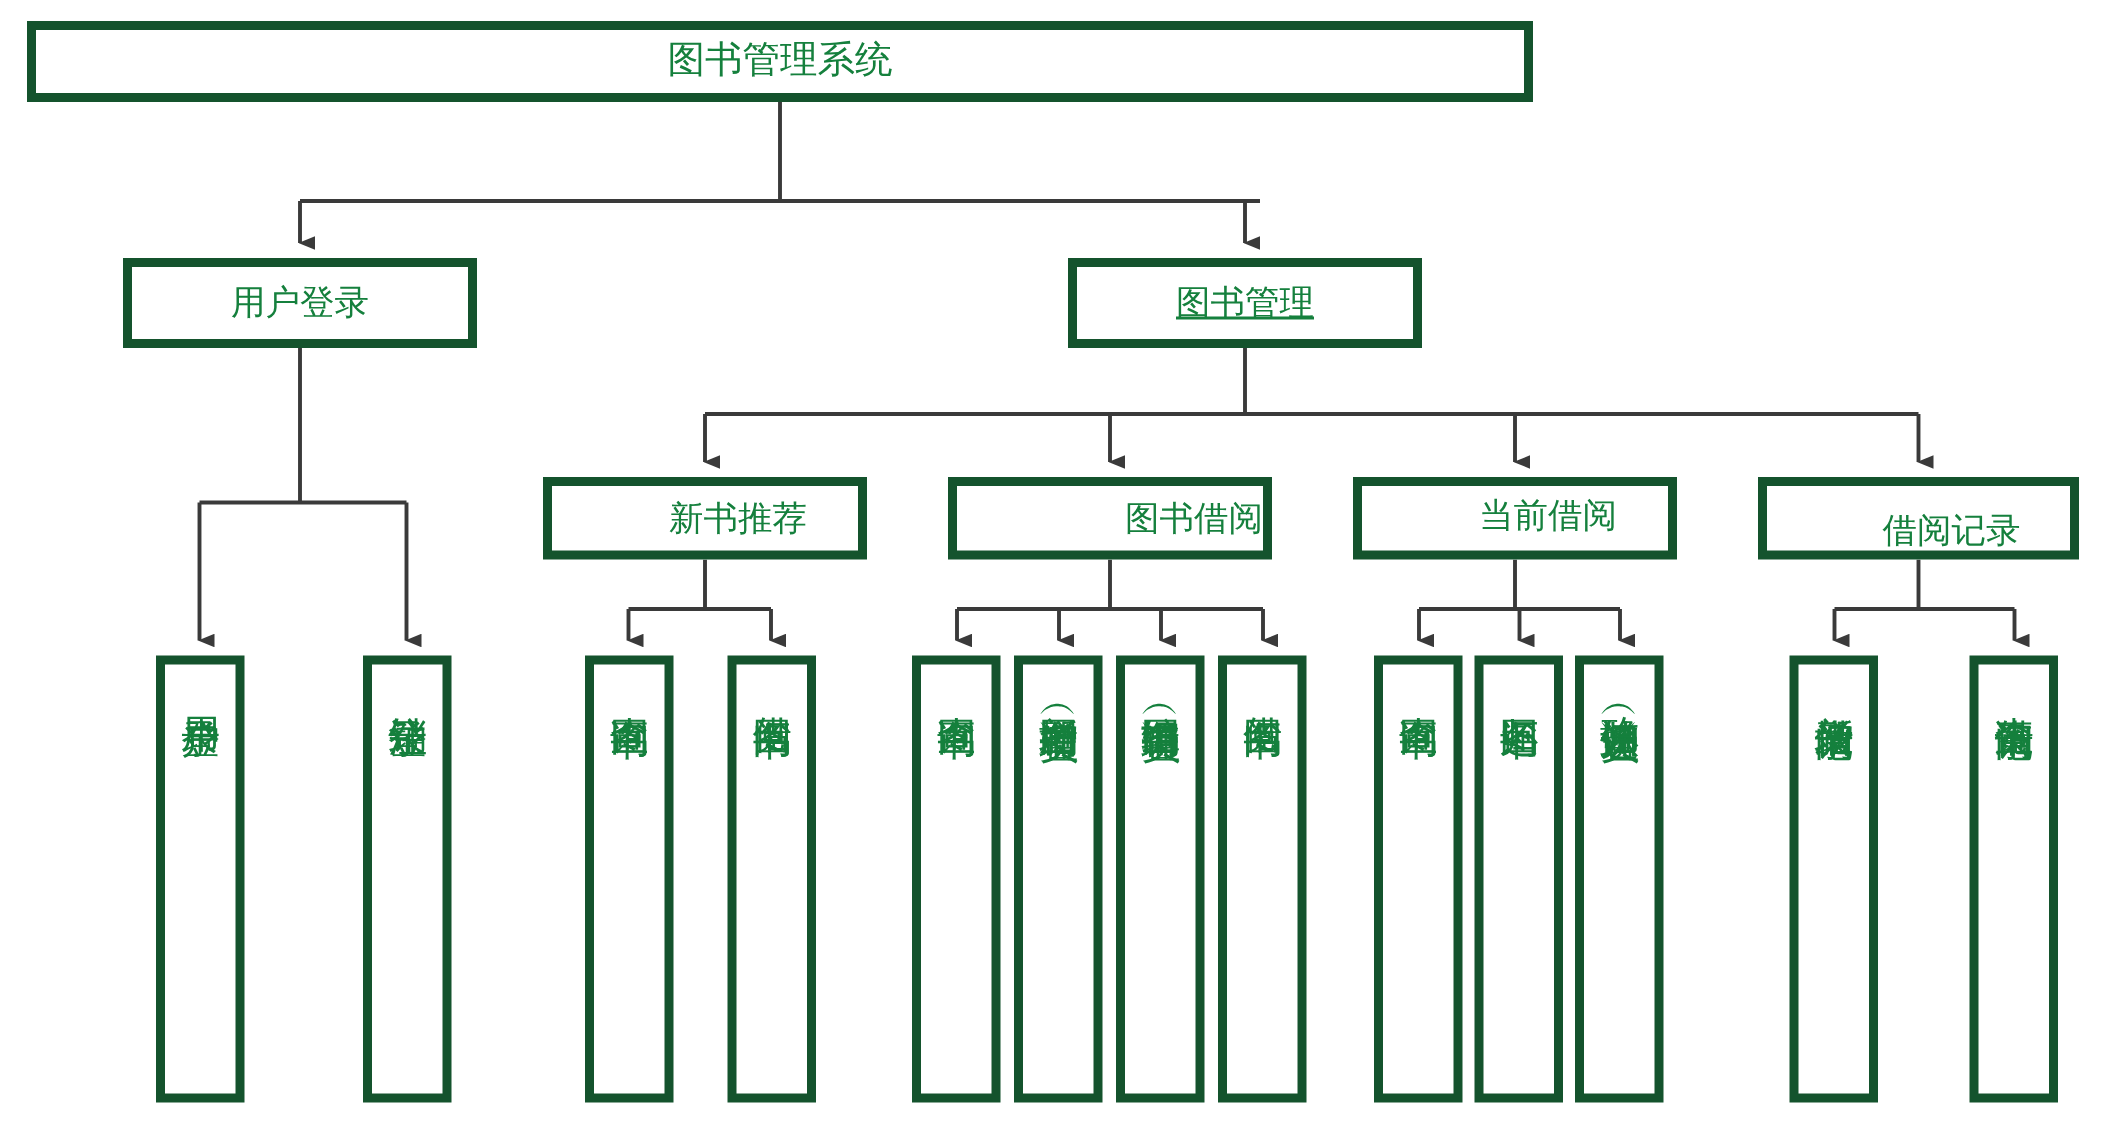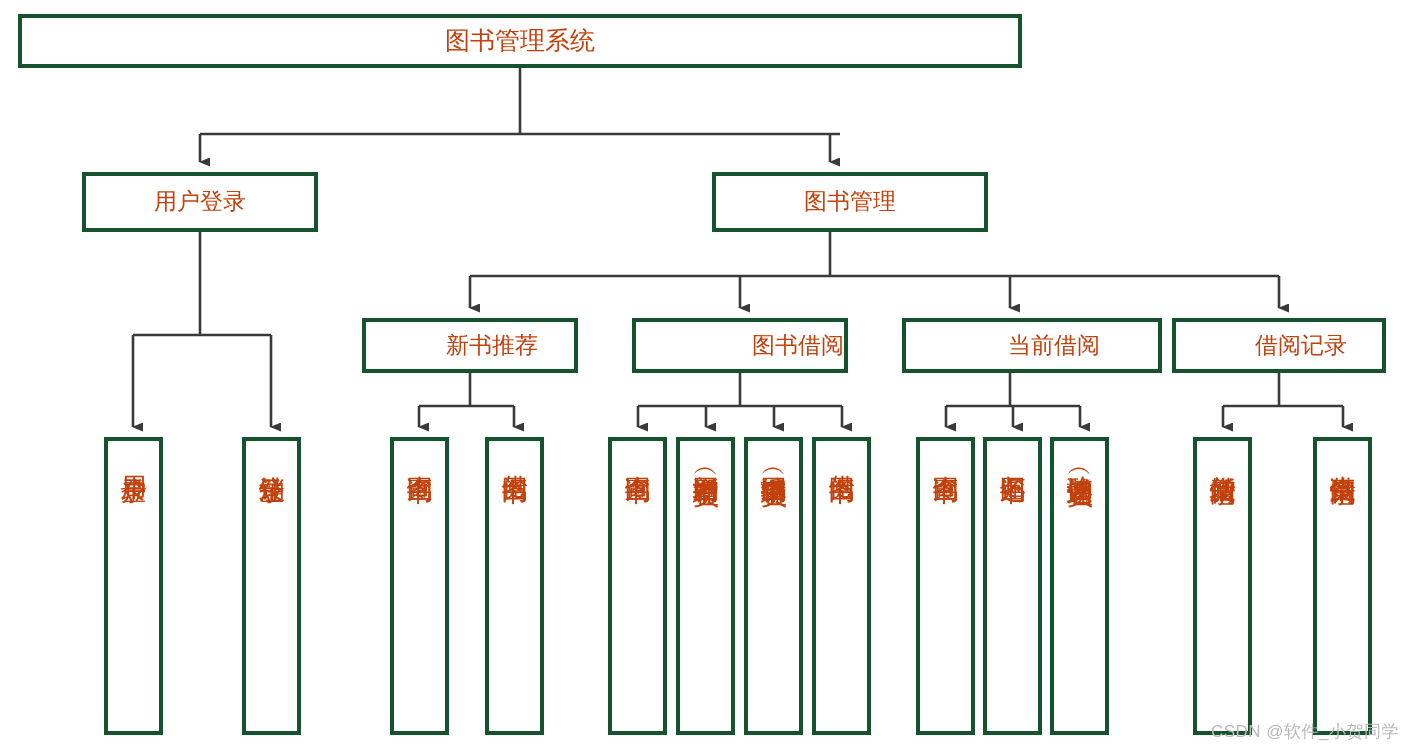--- a/index.html
+++ b/index.html
@@ -9,25 +9,25 @@
     font-family:"Liberation Sans","DejaVu Sans",sans-serif;
     overflow:hidden;
   }
   #stage{position:relative;width:1405px;height:747px;}
   svg#wires{position:absolute;left:0;top:0;width:1405px;height:747px;pointer-events:none;}
 
   .node{
     position:absolute;
     box-sizing:border-box;
     background:#ffffff;
-    border:4px solid #14532d;
+    border:6px solid #14532d;
     display:flex;
     align-items:center;
     justify-content:center;
-    color:#c2410c;
+    color:#15803d;
     z-index:2;
   }
   .node .lbl{
     display:block;
     text-align:center;
     line-height:1.18;
     white-space:nowrap;
   }
   .node.root .lbl{font-size:25px;}
   .node.lvl2 .lbl{font-size:23px;}
@@ -114,34 +114,34 @@
     </g>
   </svg>
 
   <div class="node root" style="left:18px;top:14px;width:1004px;height:54px;">
     <span class="lbl">图书管理系统</span>
   </div>
 
   <div class="node lvl2" style="left:82px;top:172px;width:236px;height:60px;">
     <span class="lbl">用户登录</span>
   </div>
-  <div class="node lvl2" style="left:712px;top:172px;width:276px;height:60px;">
+  <div class="node lvl2" style="left:712px;top:172px;width:236px;height:60px;text-decoration:underline;">
     <span class="lbl">图书管理</span>
   </div>
 
   <div class="node lvl3" style="left:362px;top:318px;width:216px;height:55px;">
     <span class="lbl">新书推荐</span>
   </div>
   <div class="node lvl3" style="left:632px;top:318px;width:216px;height:55px;justify-content:flex-end;">
     <span class="lbl">图书借阅</span>
   </div>
-  <div class="node lvl3" style="left:902px;top:318px;width:260px;height:55px;">
+  <div class="node lvl3" style="left:902px;top:318px;width:216px;height:55px;font-family:Liberation Mono, monospace;">
     <span class="lbl">当前借阅</span>
   </div>
-  <div class="node lvl3" style="left:1172px;top:318px;width:214px;height:55px;">
+  <div class="node lvl3" style="left:1172px;top:318px;width:214px;height:55px;align-items:flex-end;">
     <span class="lbl">借阅记录</span>
   </div>
 
   <div class="node leaf" style="left:104px;top:437px;width:59px;height:298px;">
     <span class="lbl">用户登录</span>
   </div>
   <div class="node leaf" style="left:242px;top:437px;width:59px;height:298px;">
     <span class="lbl">注销登录</span>
   </div>
 
@@ -175,15 +175,14 @@
     <span class="lbl">确认归还（管理员）</span>
   </div>
 
   <div class="node leaf" style="left:1193px;top:437px;width:59px;height:298px;">
     <span class="lbl">新增借阅记录</span>
   </div>
   <div class="node leaf" style="left:1313px;top:437px;width:59px;height:298px;">
     <span class="lbl">查询借阅记录</span>
   </div>
 
-  <div class="watermark">CSDN @软件_小贺同学</div>
 
 </div>
 
 </body></html>

